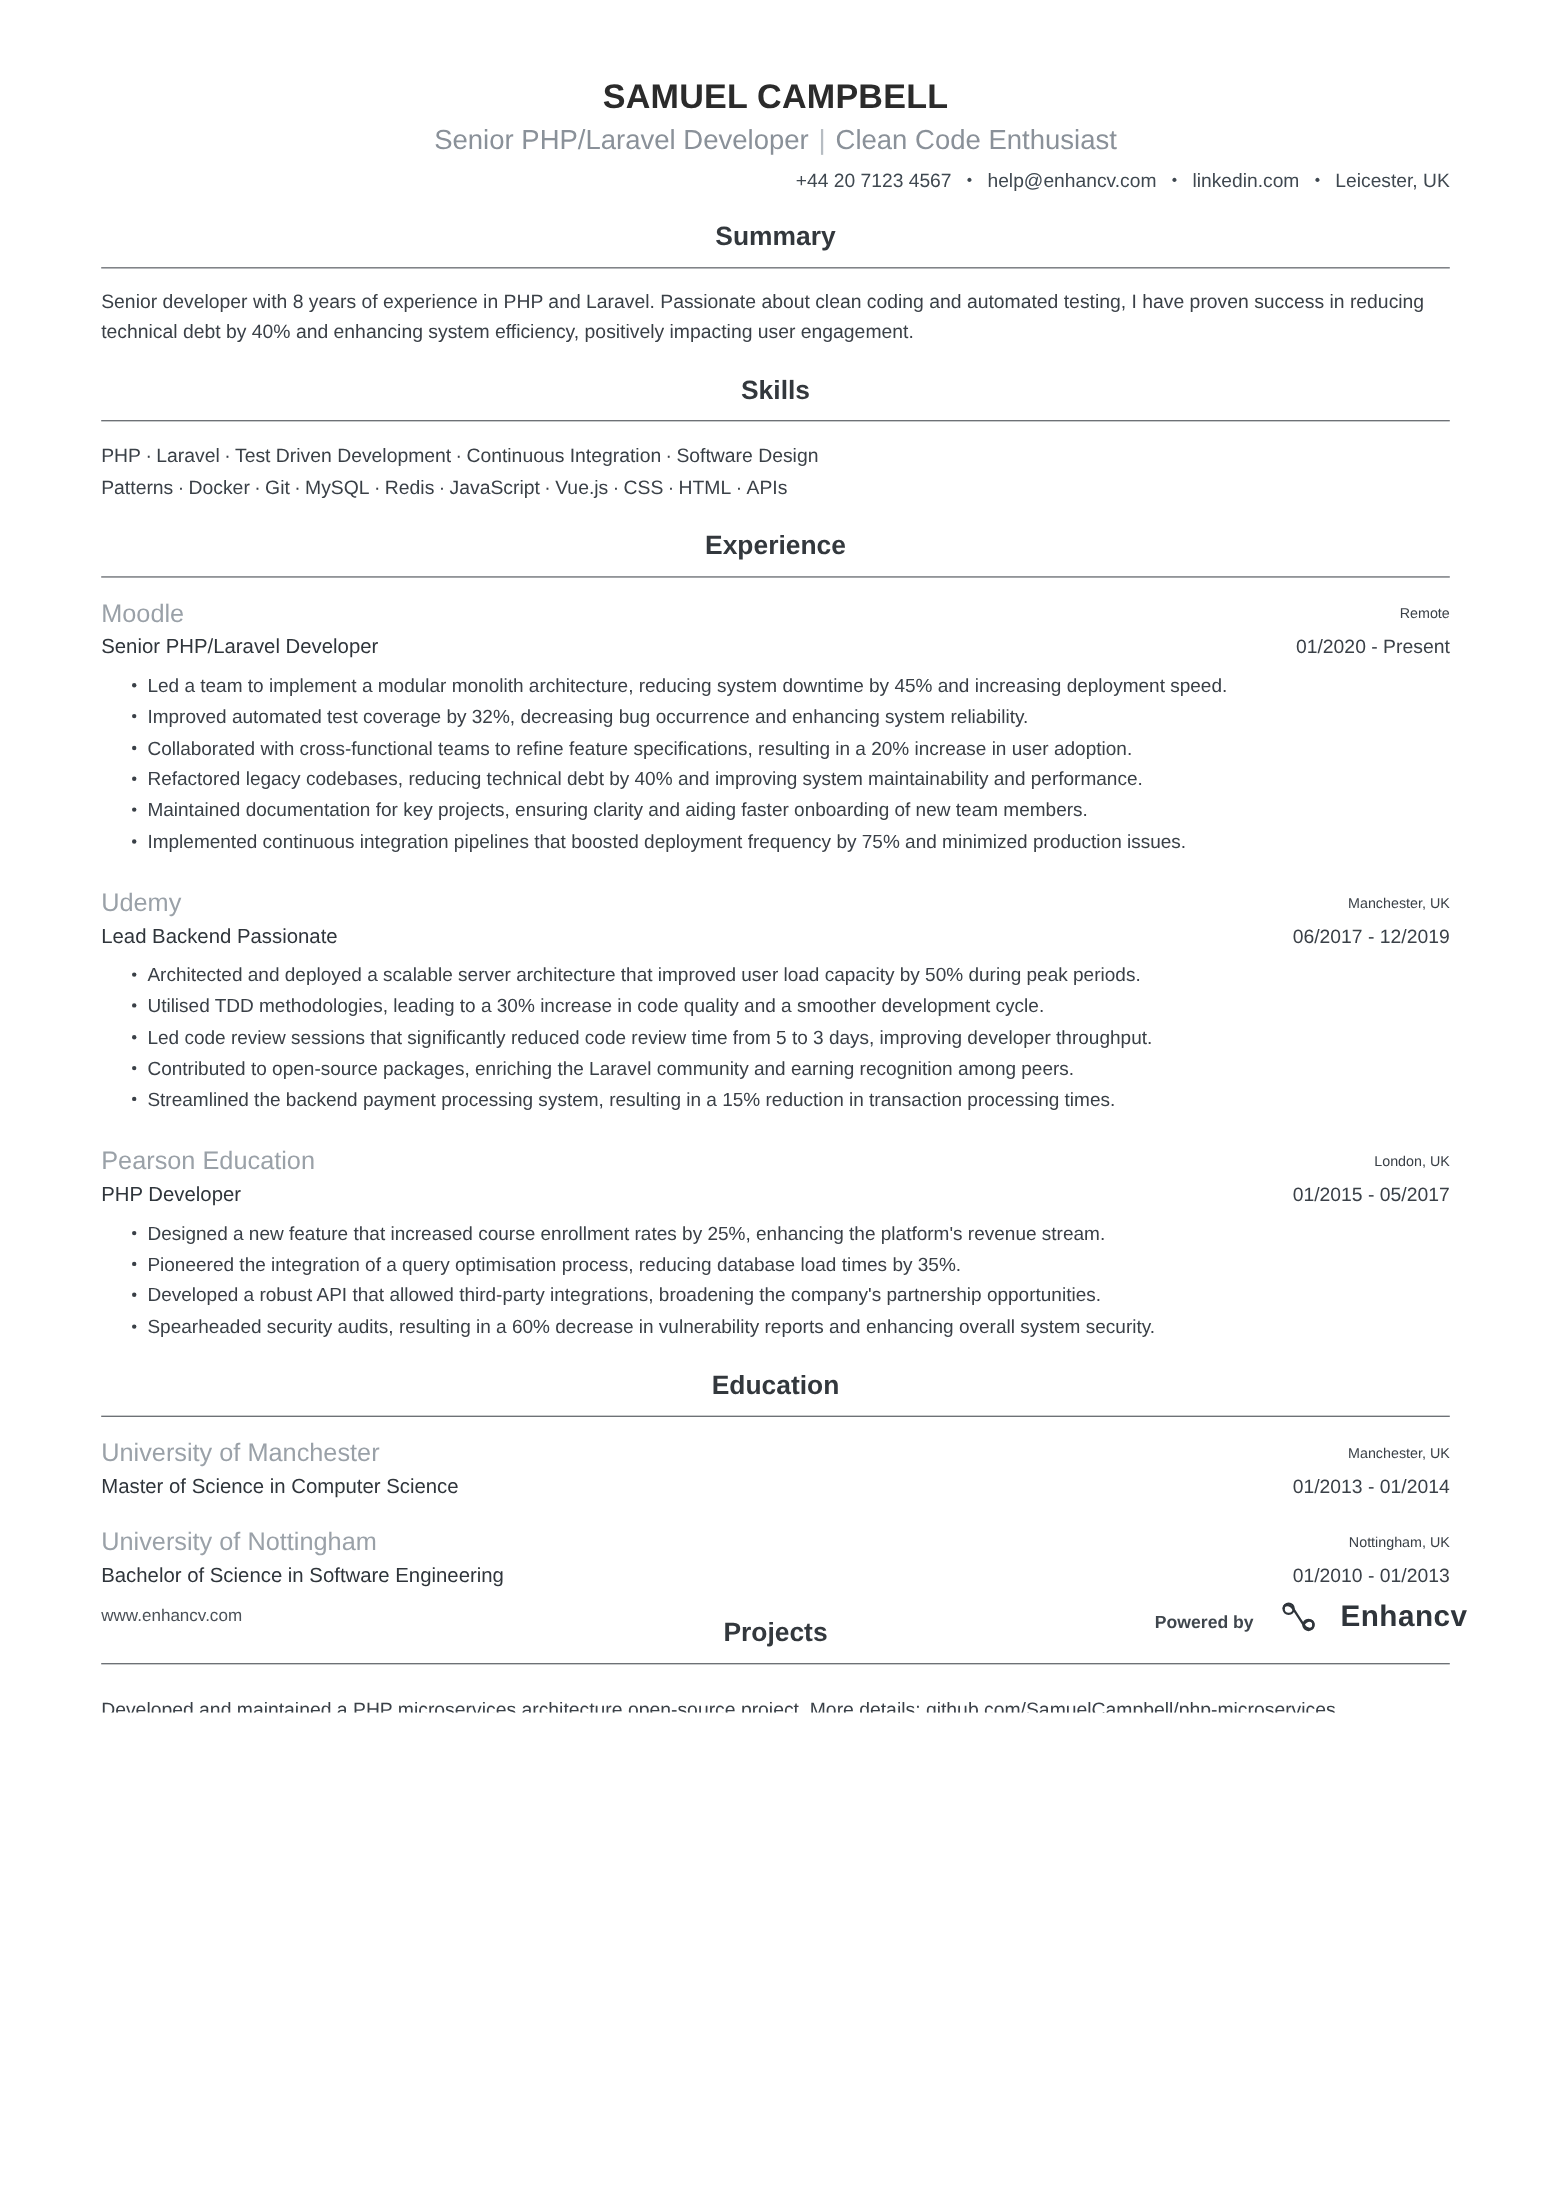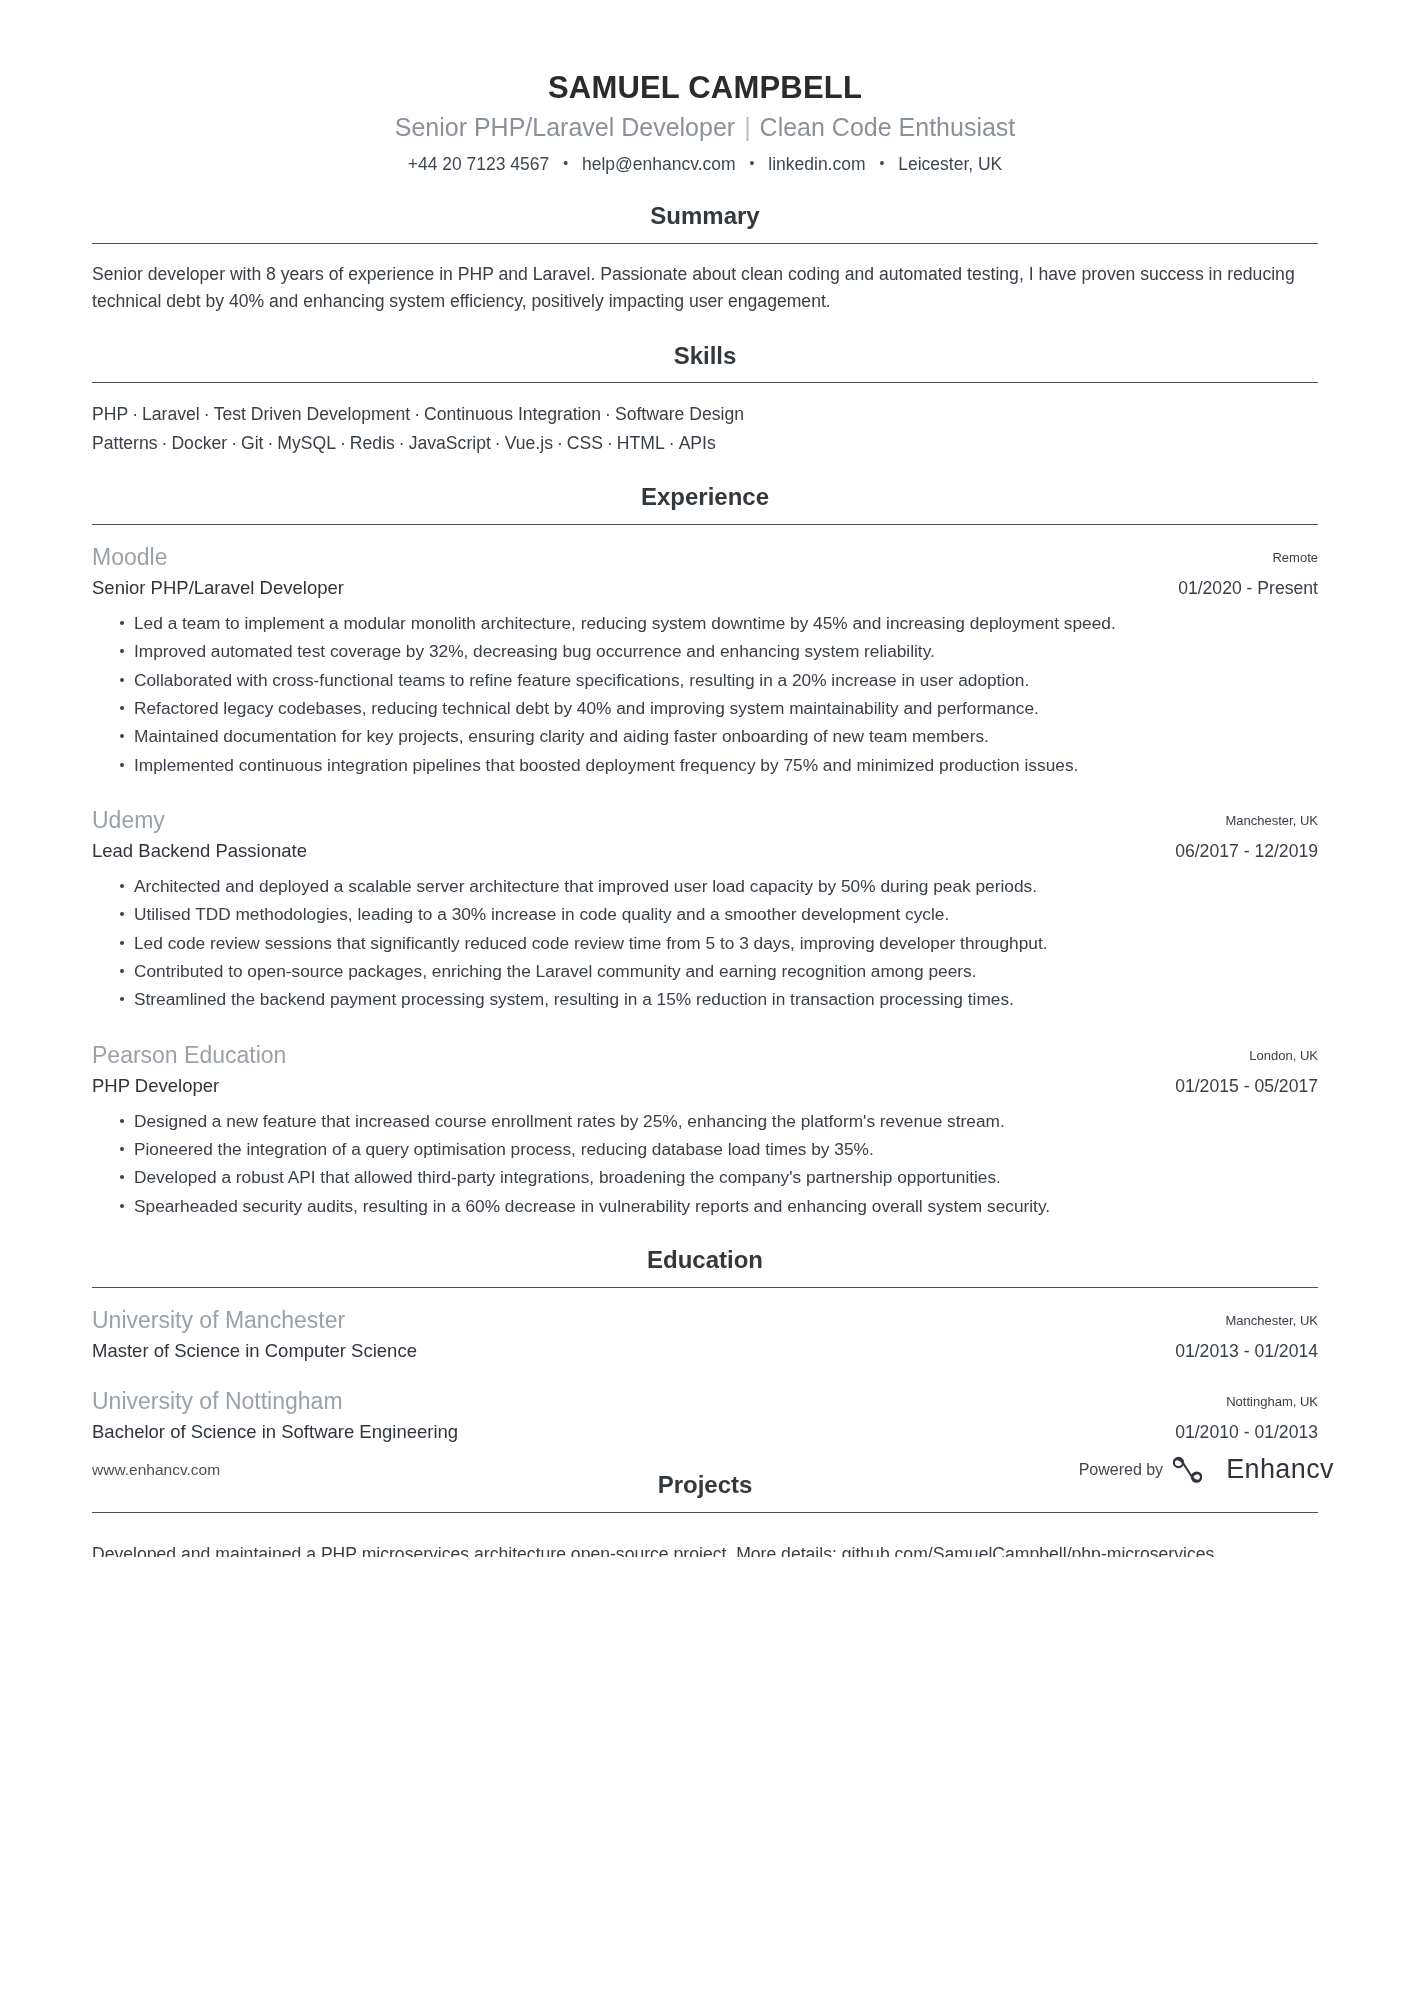--- a/index.html
+++ b/index.html
@@ -48,20 +48,21 @@
   }
   .hdr-role .divider {
     color: #b6bcc2;
     padding: 0 2px;
   }
   .hdr-contact {
     font-size: 17.5px;
     color: #3f4850;
     margin-top: 7px;
     line-height: 1.4;
+    text-align: right;
   }
   .hdr-contact .sep {
     display: inline-block;
     padding: 0 9px;
     color: #3f4850;
     font-size: 14px;
     vertical-align: 2px;
   }
 
   
@@ -201,22 +202,23 @@
     display: flex;
     justify-content: space-between;
     align-items: center;
   }
   .footer-left {
     font-size: 15.5px;
     color: #4b5158;
   }
   .footer-right {
     display: flex;
-    align-items: center;
-    gap: 8px;
+    align-items: flex-end;
+    gap: 24px;
+    font-weight: bold;
   }
   .powered-by {
     font-size: 16px;
     color: #3f464d;
   }
   .brand {
     display: flex;
     align-items: center;
     gap: 9px;
   }

